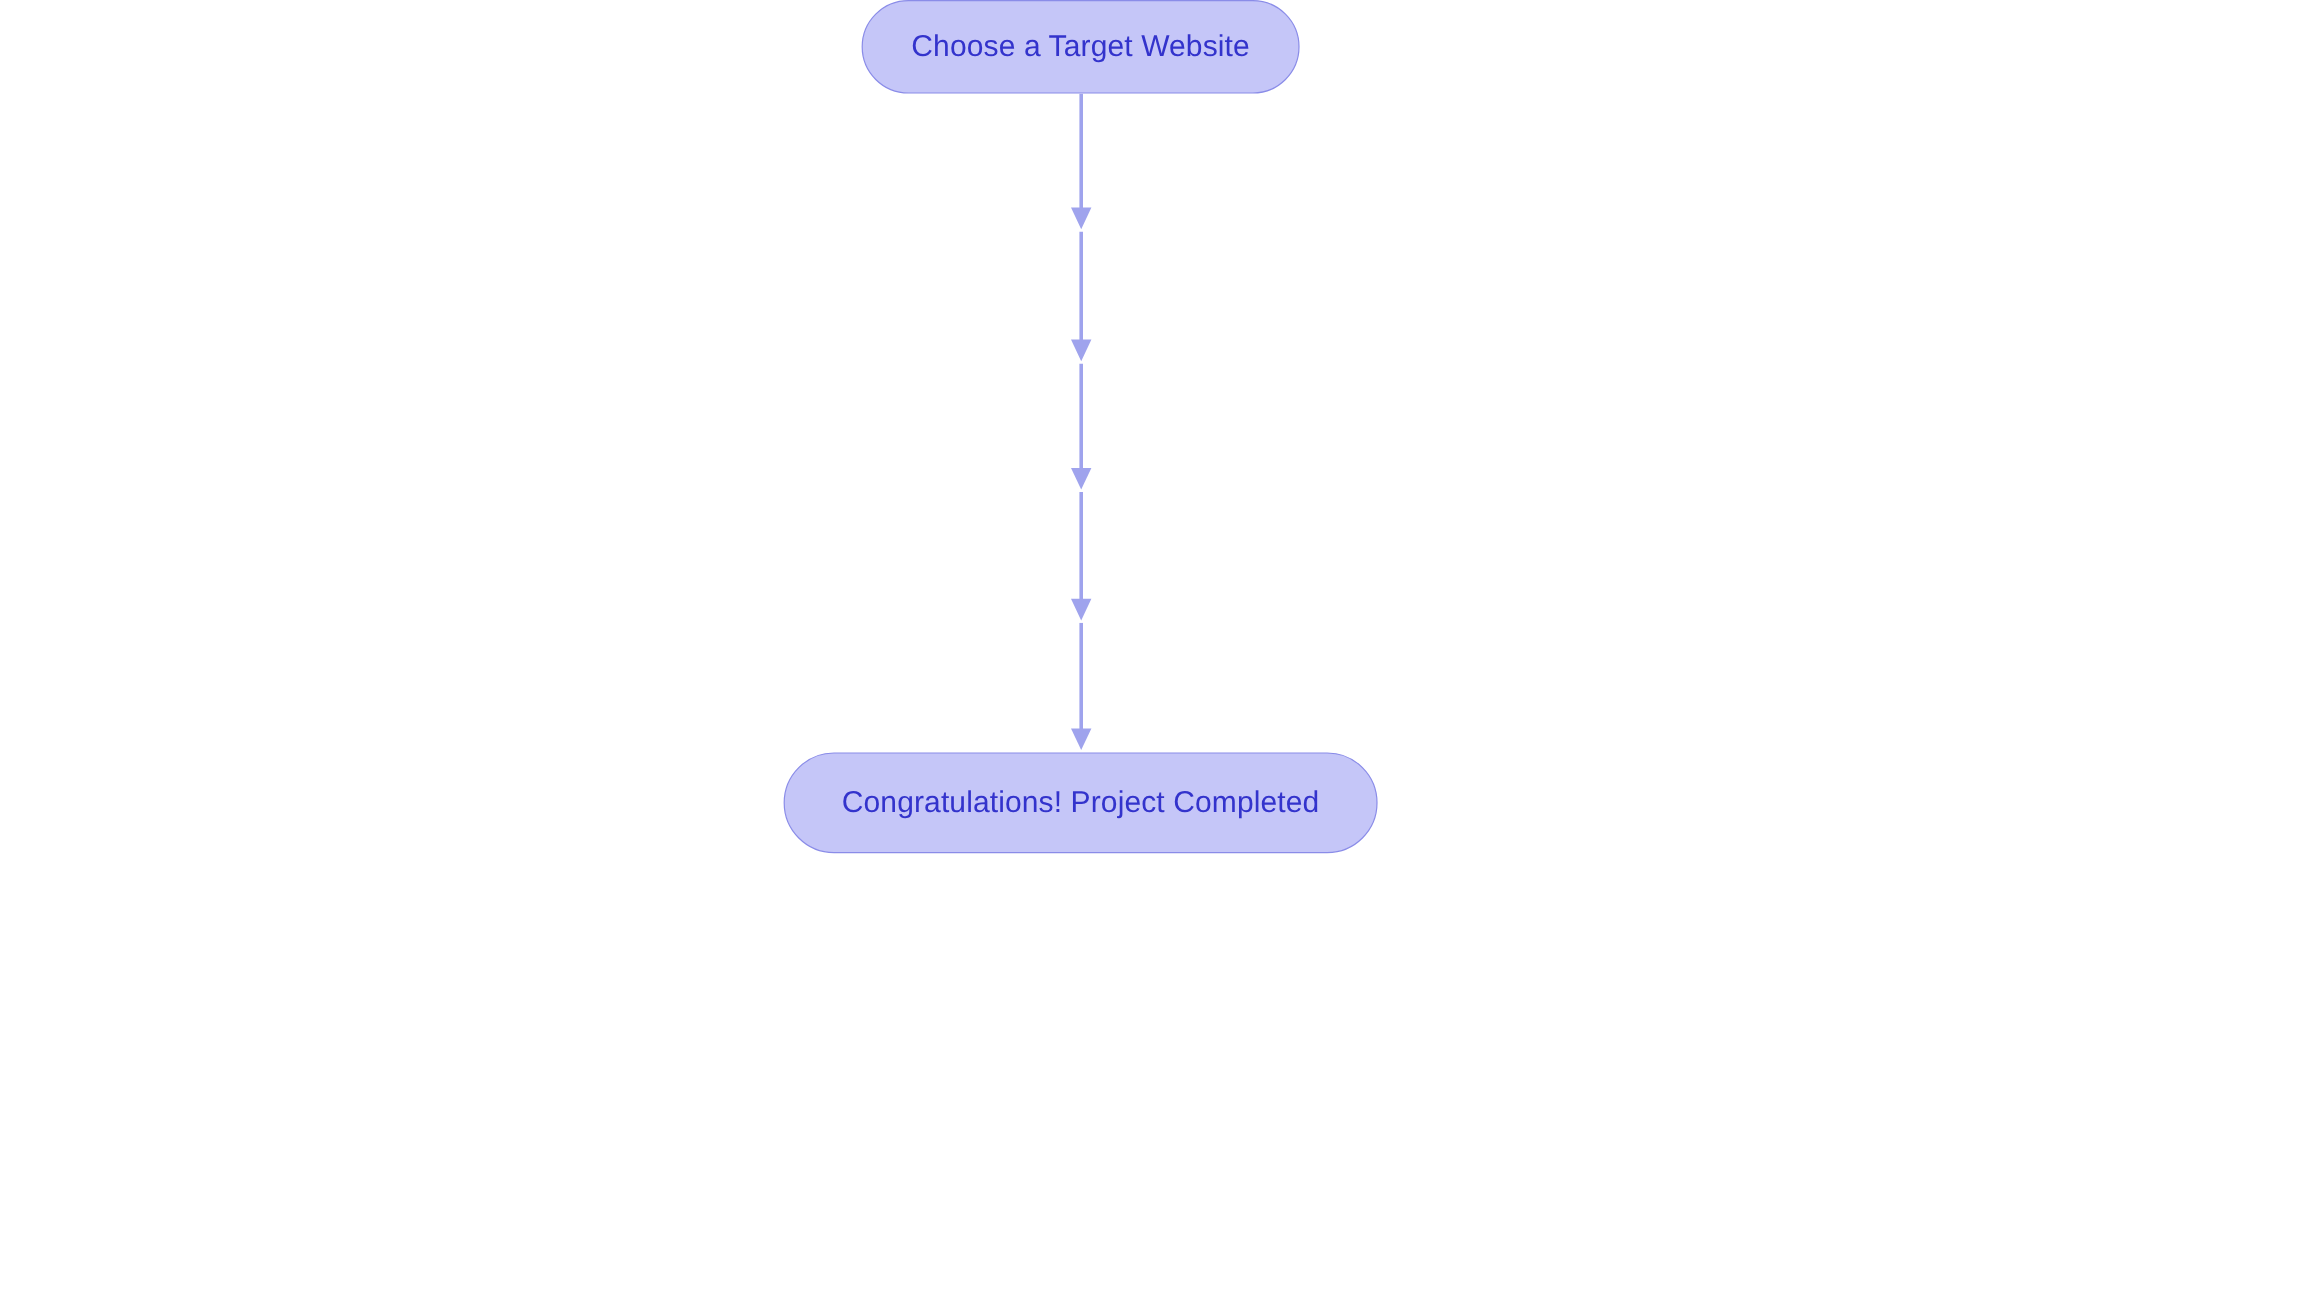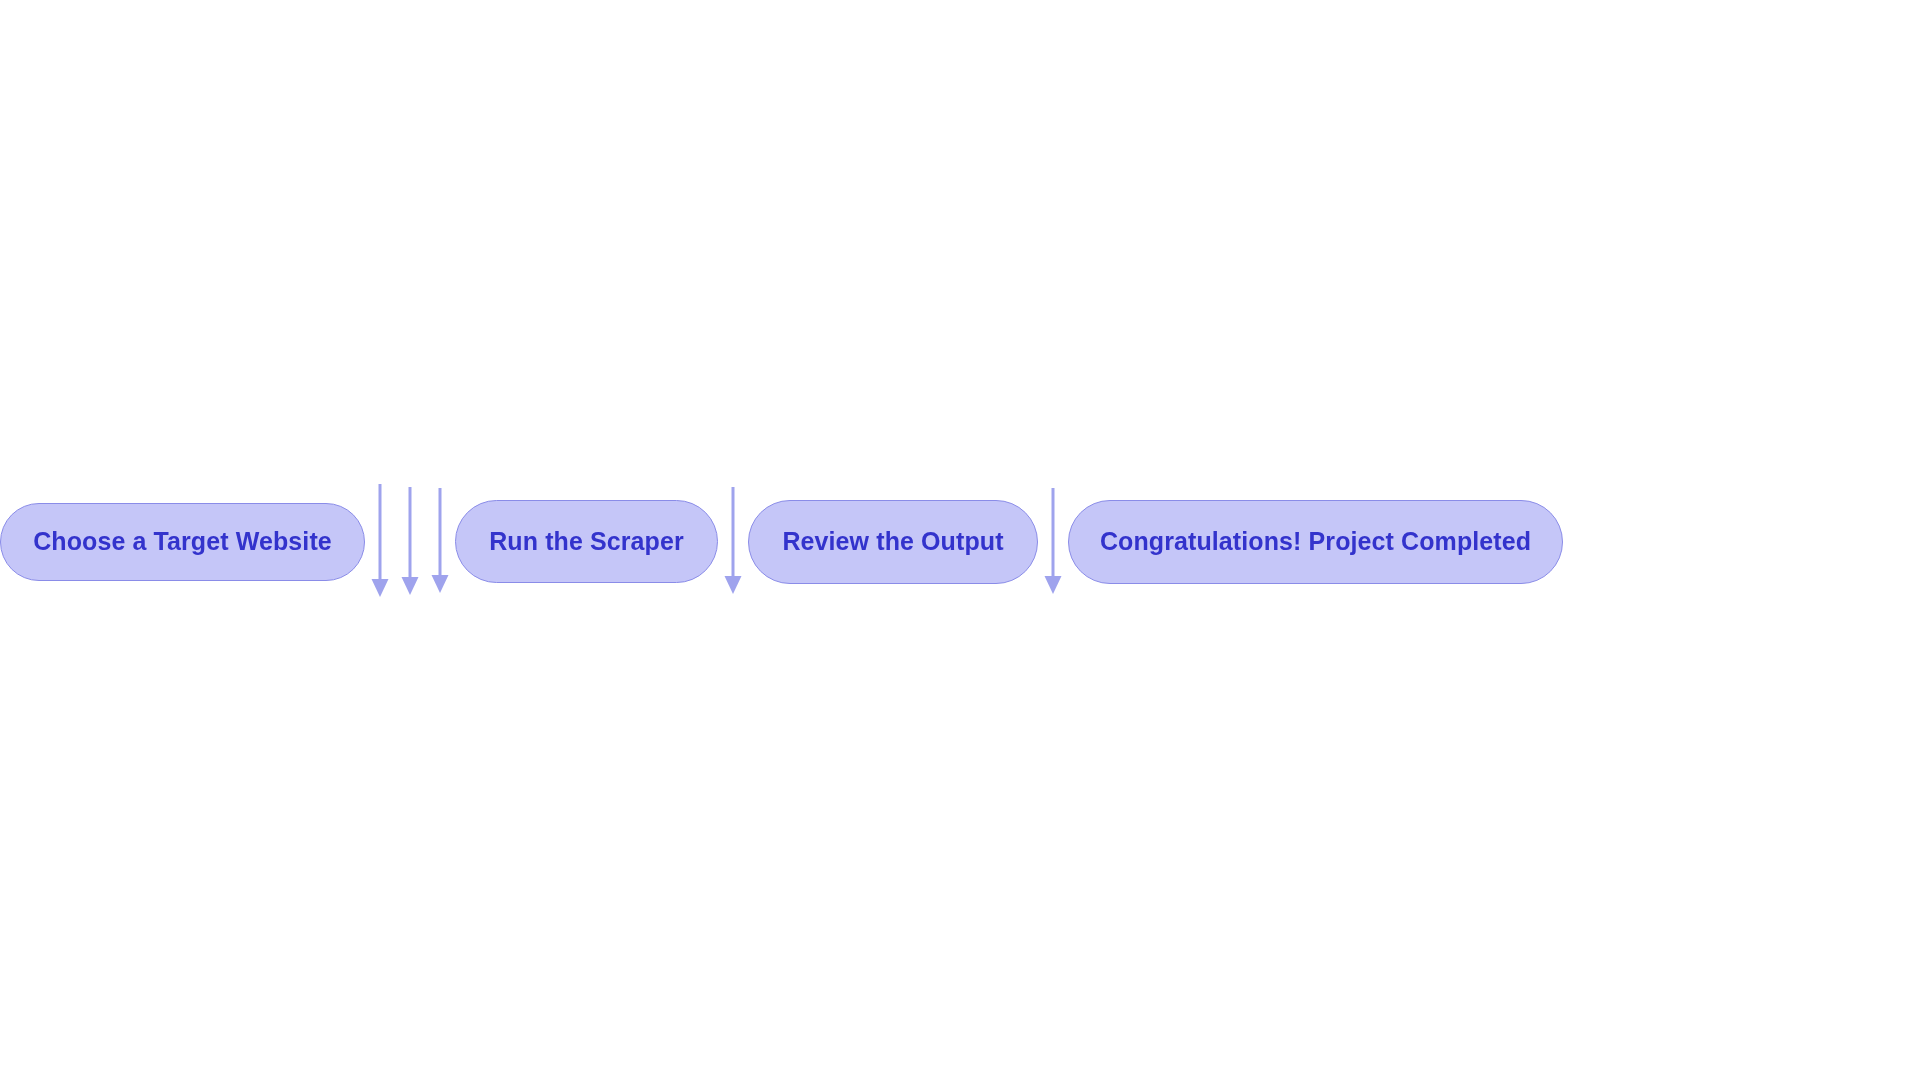--- a/index.html
+++ b/index.html
@@ -22,23 +22,22 @@
     background: #ffffff;
   }
 
   .flow-column {
     position: absolute;
     left: 0;
     top: 0;
     width: 1801px;
     height: 1083px;
     display: flex;
-    flex-direction: row;
+    flex-direction: column;
     align-items: center;
-    font-weight: bold;
   }
 
   
   .node {
     box-sizing: border-box;
     display: flex;
     align-items: center;
     justify-content: center;
     background: #c5c6f8;
     border: 1.3px solid #8a8ce8;
@@ -107,34 +106,28 @@
     </div>
 
 
     <div class="connector conn-3">
       <svg width="30" height="107" viewBox="0 0 30 107">
         <line x1="15" y1="0" x2="15" y2="91" stroke="#9FA3ED" stroke-width="3"></line>
         <polygon points="15,105 6.5,87 23.5,87" fill="#9FA3ED"></polygon>
       </svg>
     </div>
 
-    <div class="node node-4">
-      <span class="node-label">Run the Scraper</span>
-    </div>
 
     <div class="connector conn-4">
       <svg width="30" height="109" viewBox="0 0 30 109">
         <line x1="15" y1="0" x2="15" y2="93" stroke="#9FA3ED" stroke-width="3"></line>
         <polygon points="15,107 6.5,89 23.5,89" fill="#9FA3ED"></polygon>
       </svg>
     </div>
 
-    <div class="node node-5">
-      <span class="node-label">Review the Output</span>
-    </div>
 
     <div class="connector conn-5">
       <svg width="30" height="108" viewBox="0 0 30 108">
         <line x1="15" y1="0" x2="15" y2="92" stroke="#9FA3ED" stroke-width="3"></line>
         <polygon points="15,106 6.5,88 23.5,88" fill="#9FA3ED"></polygon>
       </svg>
     </div>
 
     <div class="node node-6">
       <span class="node-label">Congratulations! Project Completed</span>

